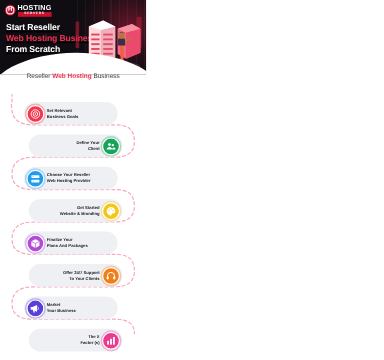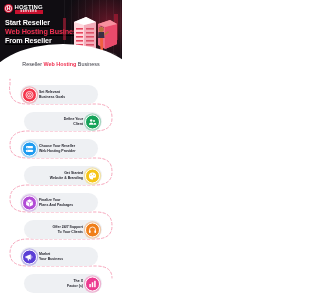--- a/index.html
+++ b/index.html
@@ -118,21 +118,21 @@
       </div>
       <div class="logo-txt">
         <div class="logo-name">HOSTING</div>
         <div class="logo-sub">SERVERS</div>
       </div>
     </div>
 
     <div class="headline">
       <div class="hl-1">Start Reseller</div>
       <div class="hl-2">Web Hosting Business</div>
-      <div class="hl-3">From Reseller</div>
+      <div class="hl-3">From Scratch</div>
     </div>
 
     <div class="hero">
       <svg width="58" height="54" viewBox="0 0 58 54">
 
         <rect x="1" y="10" width="3" height="22" fill="#d61f3e" opacity=".5"></rect>
         <rect x="52" y="6" width="4" height="26" fill="#d61f3e" opacity=".45"></rect>
 
         <path d="M36 16 L48 12 L55 16 L55 36 L43 41 L36 37 Z" fill="#f06a84"></path>
         <path d="M43 19 L55 16 L55 36 L43 41 Z" fill="#ea4a6b"></path>

